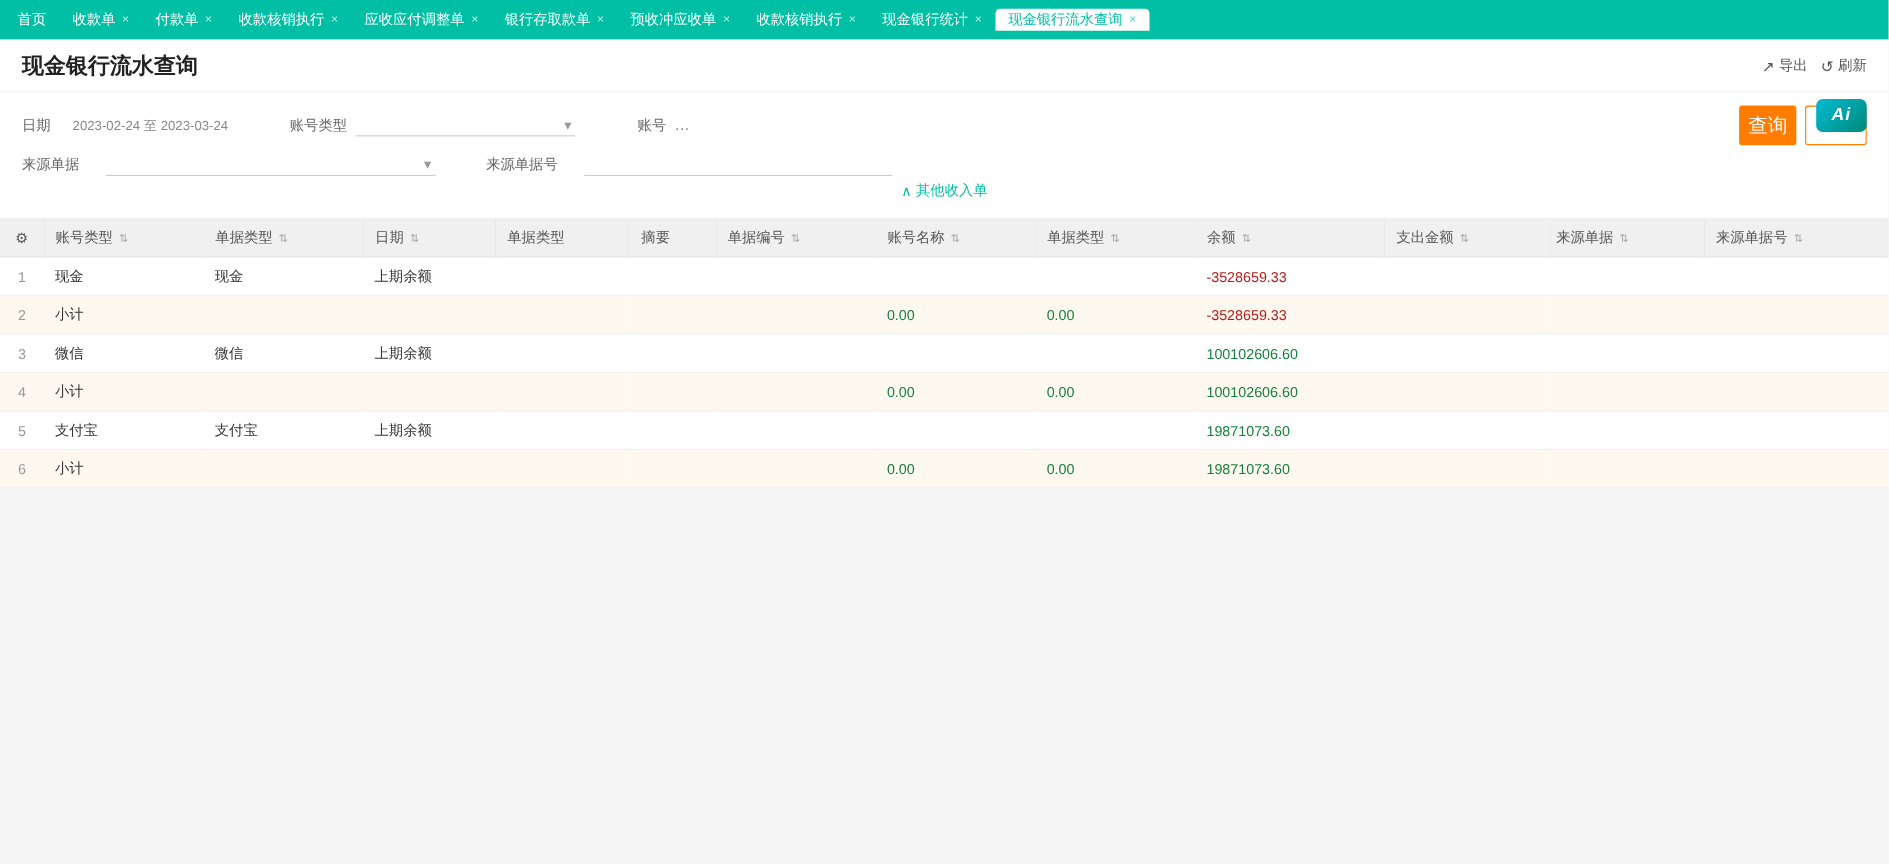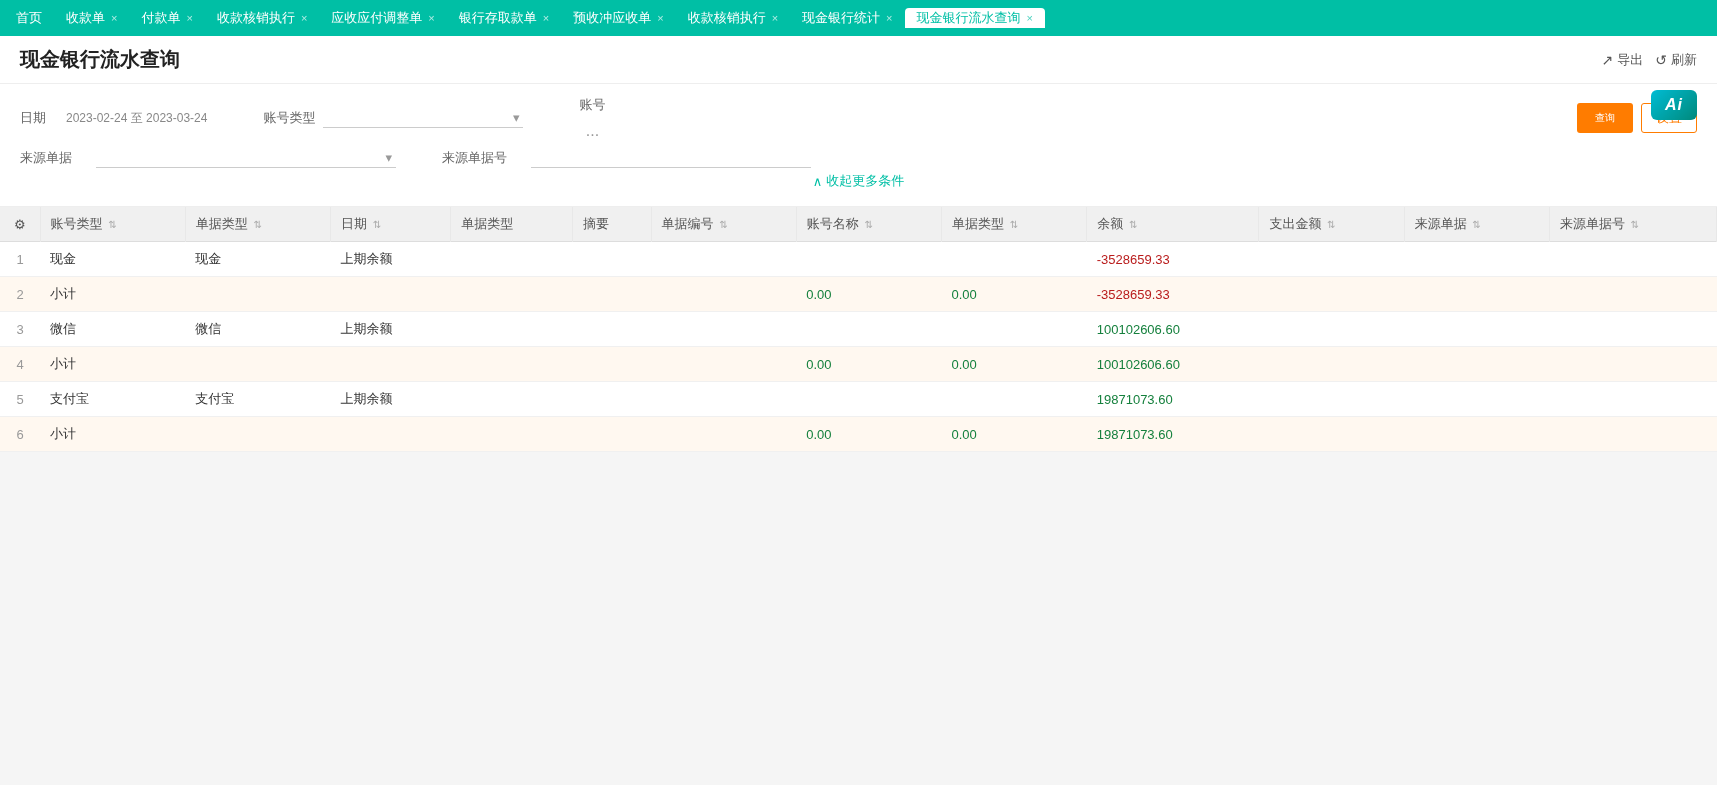--- a/index.html
+++ b/index.html
@@ -134,24 +134,24 @@
     }
     .filter-section-right {
       margin-left: auto;
       display: flex;
       gap: 8px;
     }
     .btn-query {
       background: #ff7c00;
       color: #fff;
       border: none;
-      padding: 6px 18px;
+      padding: 6px 8px;
       border-radius: 3px;
       cursor: pointer;
-      font-size: 10px;
+      font-size: 18px;
     }
     .btn-settings {
       background: #fff;
       color: #ff7c00;
       border: 1px solid #ff7c00;
       padding: 5px 14px;
       border-radius: 3px;
       cursor: pointer;
       font-size: 13px;
     }
@@ -315,21 +315,21 @@
     <span class="date-range-text">2023-02-24 至 2023-03-24</span>
 
     <div style="margin-left:40px; display:flex; align-items:center; gap:8px;">
       <span class="filter-label">账号类型</span>
       <div class="filter-select" style="min-width:200px;">
         <span></span>
         <span class="chevron">▾</span>
       </div>
     </div>
 
-    <div style="display:flex; align-items:center; gap:8px; margin-left:40px;flex-direction:column;">
+    <div style="display:flex; align-items:center; gap:8px; margin-left:40px;">
       <span class="filter-label">账号</span>
       <button class="dots-btn">...</button>
     </div>
 
     <div class="filter-section-right">
       <button class="btn-query">查询</button>
       <button class="btn-settings">设置</button>
     </div>
   </div>
 
@@ -339,21 +339,21 @@
       <span></span>
       <span class="chevron">▾</span>
     </div>
 
     <span class="filter-label" style="margin-left:30px;">来源单据号</span>
     <input class="filter-input" style="min-width: 280px; margin-left: 8px;">
   </div>
 
   <div class="collapse-bar">
     <span>∧</span>
-    <span>收起更多条件</span>
+    <span>其他收入单</span>
   </div>
 </div>
 
 <div class="table-container">
   <table>
     <thead>
       <tr>
         <th>
           <div class="gear-icon-cell">
             <span>⚙</span>

